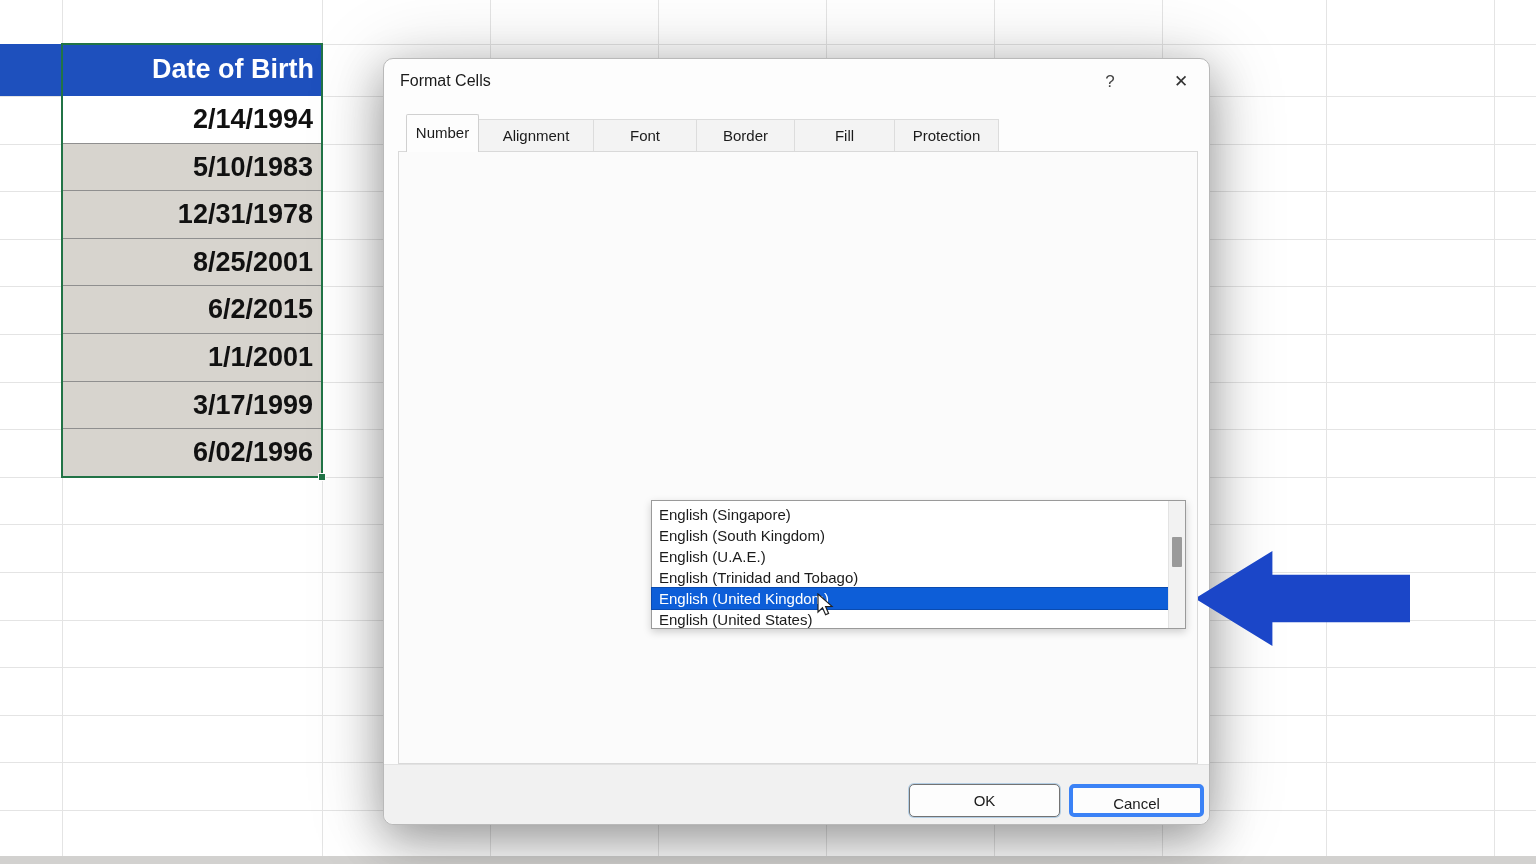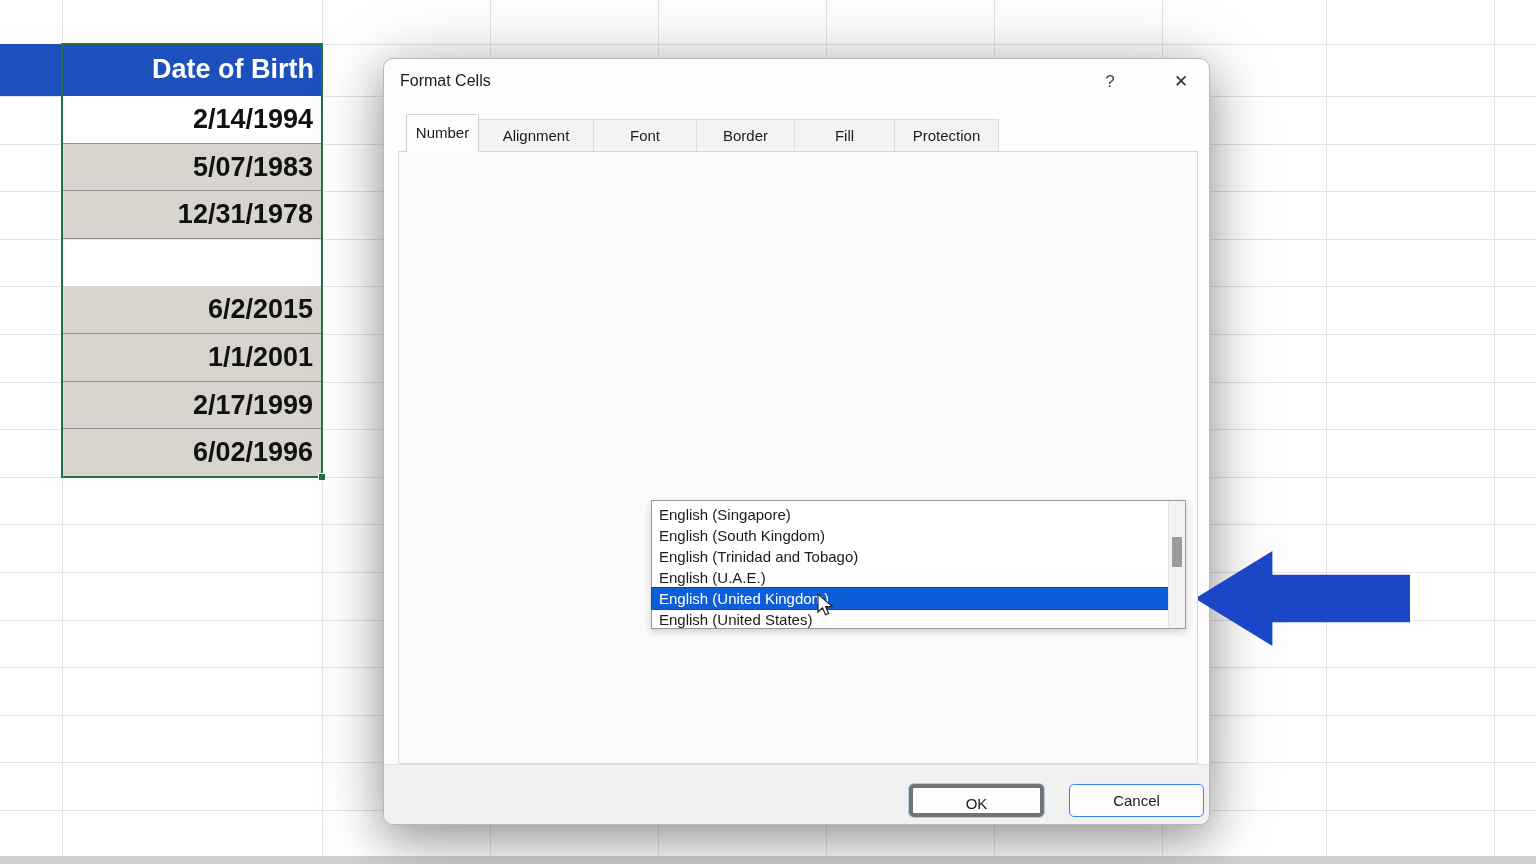--- a/index.html
+++ b/index.html
@@ -85,22 +85,22 @@
   .locale-item { font-size:15px; height:21px; line-height:21px; padding-left:7px; color:#1b1b1b; }
   .locale-item.highlighted { background:#0d5ed8; color:#ffffff; outline:1px solid #0a4bb0; }
 
   .description { position:absolute; left:29px; top:591px; width:774px; font-size:15px;
                  line-height:21.5px; color:#1b1b1b; }
 
   .footer { position:absolute; left:0; top:705px; width:825px; height:60px; background:#f1f1f1;
             border-top:1px solid #e2e2e2; border-radius:0 0 10px 10px; }
   .btn { position:absolute; top:19px; height:33px; background:#fdfdfd; font-size:15px; color:#1b1b1b;
          text-align:center; line-height:31px; border-radius:5px; }
-  .btn-ok { left:525px; width:135px; border:4px solid #737373; box-shadow:0 0 0 1px rgba(0,103,192,.25); }
-  .btn-cancel { left:685px; width:135px; border:1px solid #3b82f6; }
+  .btn-ok { left:525px; width:151px; border:1px solid #737373; box-shadow:0 0 0 1px rgba(0,103,192,.25); }
+  .btn-cancel { left:685px; width:135px; border:4px solid #3b82f6; }
 
   
   .big-arrow { position:absolute; left:1195px; top:551px; width:215px; height:95px; background:#1b46c8;
                clip-path:polygon(0 50%, 36% 0, 36% 25%, 100% 25%, 100% 75%, 36% 75%, 36% 100%); }
   .cursor { position:absolute; left:817px; top:593px; z-index:6; }
 </style>
 </head>
 <body>
 
 <div class="sheet">
@@ -132,25 +132,26 @@
       <div class="gridline-h" style="top: 762.4px;"></div>
       <div class="gridline-h" style="top: 810px;"></div>
       <div class="gridline-h" style="top: 856px;"></div>
     </div>
   <div class="bottom-band"></div>
 
   <div class="cell-a-header"></div>
   <div class="cell-b-header">Date of Birth</div>
 
   <div class="date-row active-cell" style="top:96px">2/14/1994</div>
-  <div class="date-row" style="top:143.6px">5/07/1983</div>
+  <div class="date-row" style="top:143.6px">5/10/1983</div>
   <div class="date-row" style="top:191.2px">12/31/1978</div>
+  <div class="date-row" style="top:238.8px">8/25/2001</div>
   <div class="date-row" style="top:286.4px">6/2/2015</div>
   <div class="date-row" style="top:334px">1/1/2001</div>
-  <div class="date-row" style="top:381.6px">2/17/1999</div>
+  <div class="date-row" style="top:381.6px">3/17/1999</div>
   <div class="date-row" style="top:429.2px">6/02/1996</div>
 
   <div class="selection-border"></div>
   <div class="fill-handle"></div>
 </div>
 
 <div class="dialog">
   <div class="dlg-title">Format Cells</div>
   <div class="dlg-help">?</div>
   <div class="dlg-close">✕</div>
@@ -225,22 +226,22 @@
       <svg width="12" height="8" viewBox="0 0 12 8">
           <polyline points="1,1 6,6 11,1" fill="none" stroke="#555555" stroke-width="1.6"></polyline>
         </svg>
     </div>
   </div>
 
   <div class="locale-list">
     <div class="locale-items">
       <div class="locale-item">English (Singapore)</div>
       <div class="locale-item">English (South Kingdom)</div>
+      <div class="locale-item">English (U.A.E.)</div>
       <div class="locale-item">English (Trinidad and Tobago)</div>
-      <div class="locale-item">English (U.A.E.)</div>
       <div class="locale-item highlighted">English (United Kingdom)</div>
       <div class="locale-item">English (United States)</div>
     </div>
     <div class="list-scroll">
       <div class="scroll-thumb" style="top:36px; height:30px"></div>
     </div>
   </div>
 
   <div class="description">Date formats display date and time serial numbers as date values.  Date formats that begin with an asterisk (*) respond to changes in regional date and time settings that are specified for the operating system. Formats without an asterisk are not affected by operating system settings.</div>
 

